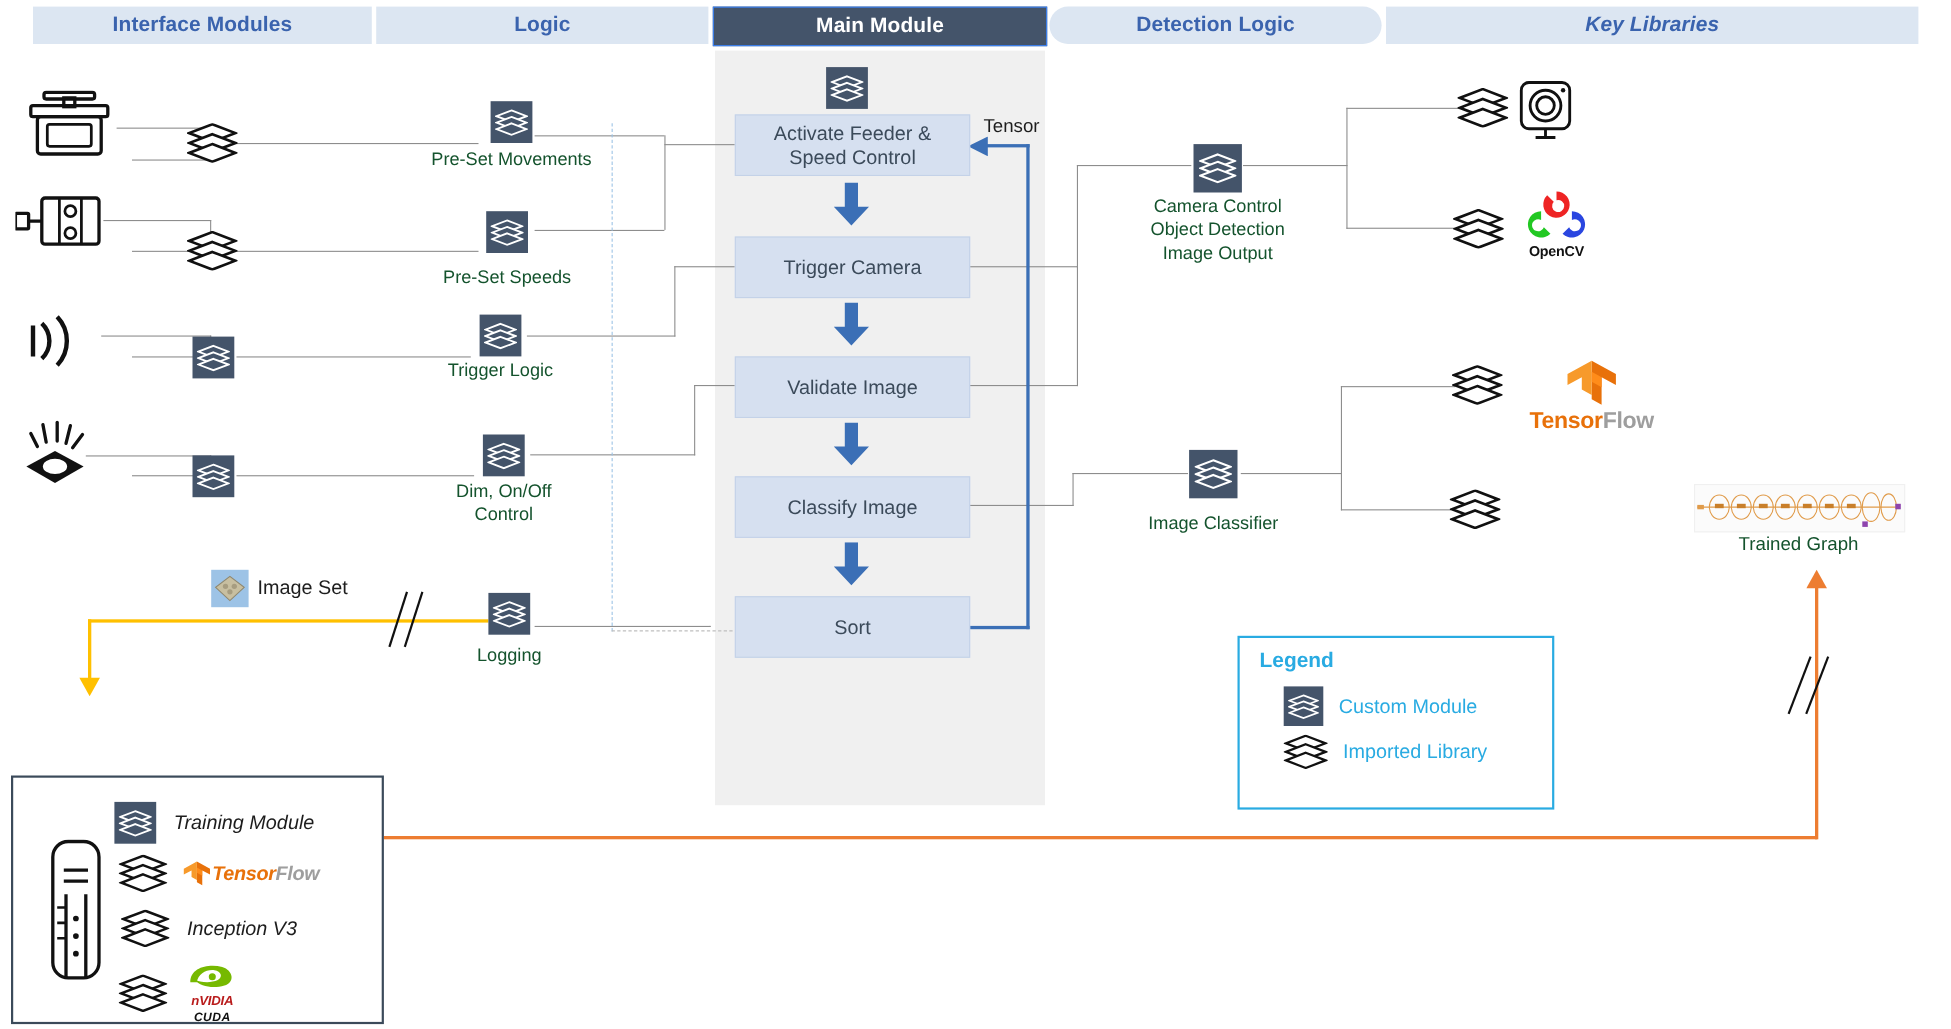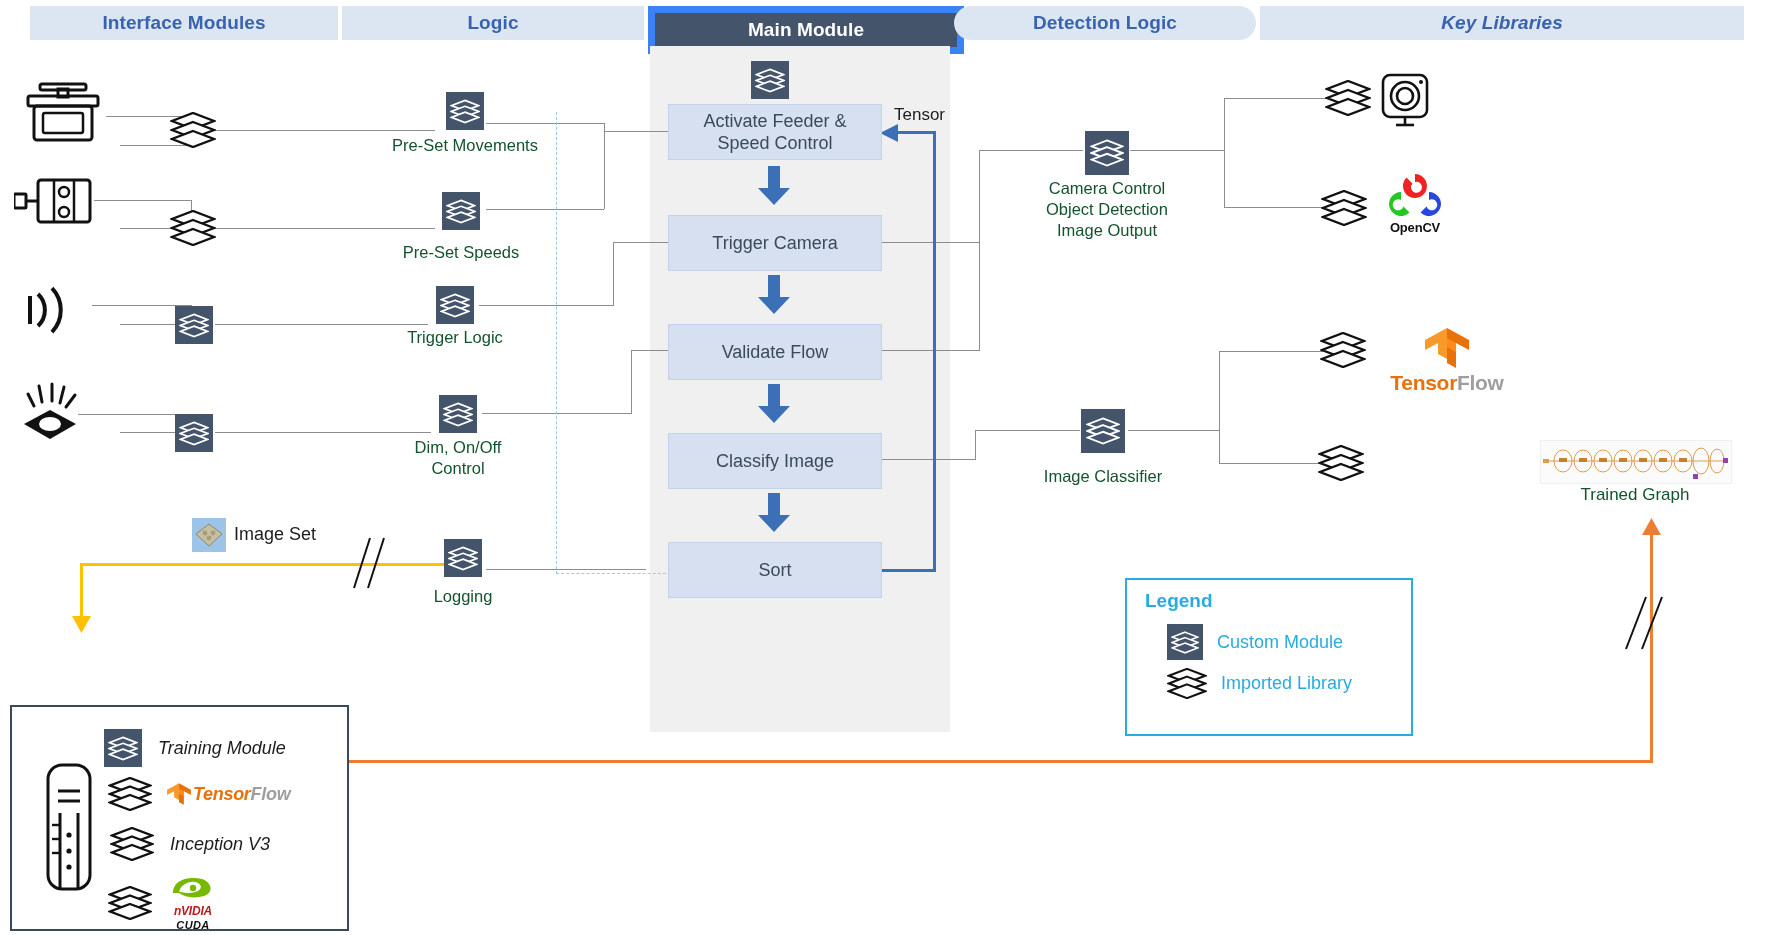--- a/index.html
+++ b/index.html
@@ -5,21 +5,21 @@
   html,body{margin:0;padding:0;background:#ffffff;}
   body{width:1774px;height:935px;position:relative;overflow:hidden;
        font-family:"Liberation Sans","DejaVu Sans",sans-serif;color:#1a1a1a;}
   #stage{position:absolute;inset:0;padding-left:21px;}
   .abs{position:absolute;}
 
   
   .colhdr{position:absolute;height:34px;background:#dce6f2;display:flex;
           align-items:center;justify-content:center;
           font-size:19px;font-weight:bold;color:#3a63ae;letter-spacing:.1px;}
-  .colhdr.dark{background:#44546a;color:#ffffff;border:7px solid #3b82f6;}
+  .colhdr.dark{background:#44546a;color:#ffffff;border:1px solid #3b82f6;}
 
   
   #mainpanel{position:absolute;background:#f0f0f0;}
 
   
   .flowbox{position:absolute;background:#d6e0f0;border:1px solid #c4d2e8;
            display:flex;align-items:center;justify-content:center;text-align:center;
            font-size:18px;color:#3b4a5a;line-height:1.25;}
 
   
@@ -321,21 +321,21 @@
   </svg>
 
   <div class="flowbox" style="left:668px;top:215px;width:212px;height:54px;">
     <span>Trigger Camera</span>
   </div>
   <svg class="abs" style="left:757px;top:275px;" width="34" height="40" viewBox="0 0 34 40">
     <polygon points="11,0 23,0 23,22 33,22 17,39 1,22 11,22" fill="#3b6fb6"></polygon>
   </svg>
 
   <div class="flowbox" style="left:668px;top:324px;width:212px;height:54px;">
-    <span>Validate Flow</span>
+    <span>Validate Image</span>
   </div>
   <svg class="abs" style="left:757px;top:384px;" width="34" height="40" viewBox="0 0 34 40">
     <polygon points="11,0 23,0 23,22 33,22 17,39 1,22 11,22" fill="#3b6fb6"></polygon>
   </svg>
 
   <div class="flowbox" style="left:668px;top:433px;width:212px;height:54px;">
     <span>Classify Image</span>
   </div>
   <svg class="abs" style="left:757px;top:493px;" width="34" height="40" viewBox="0 0 34 40">
     <polygon points="11,0 23,0 23,22 33,22 17,39 1,22 11,22" fill="#3b6fb6"></polygon>

